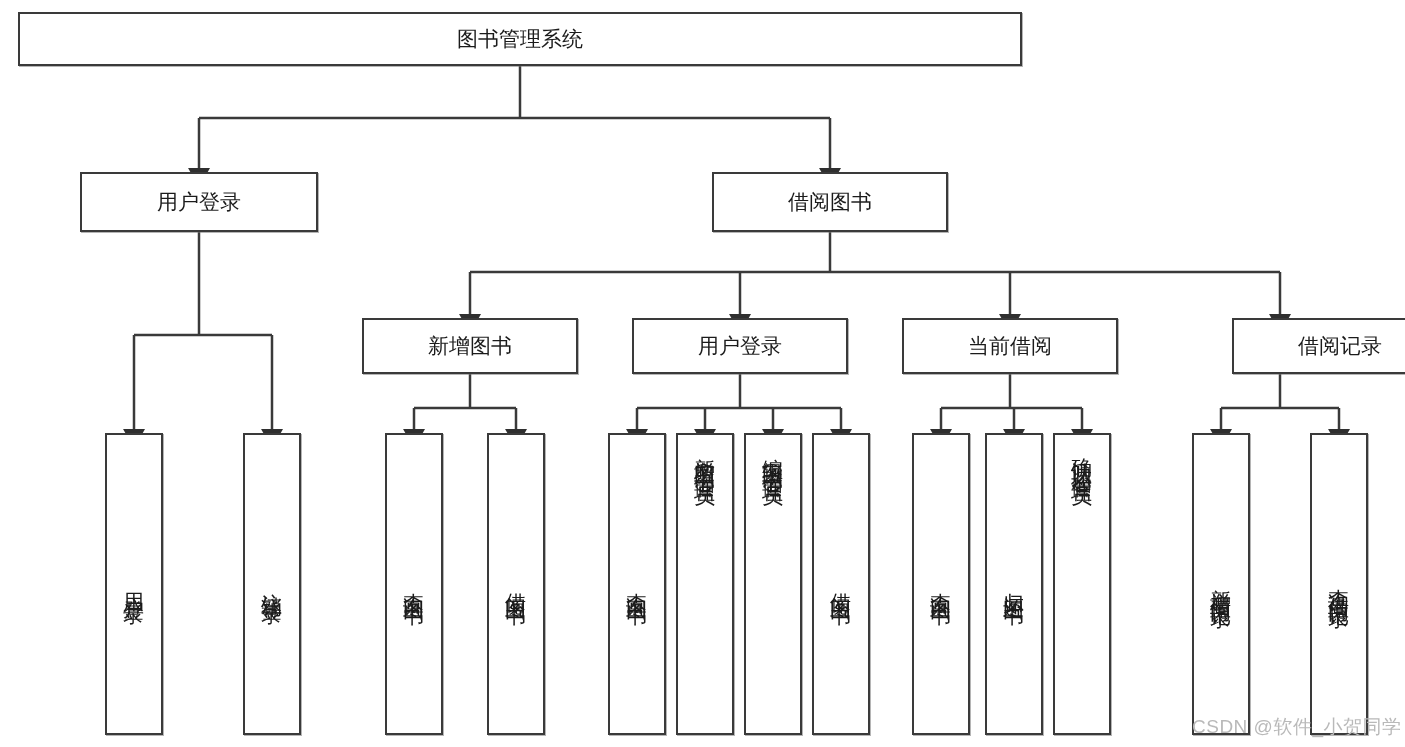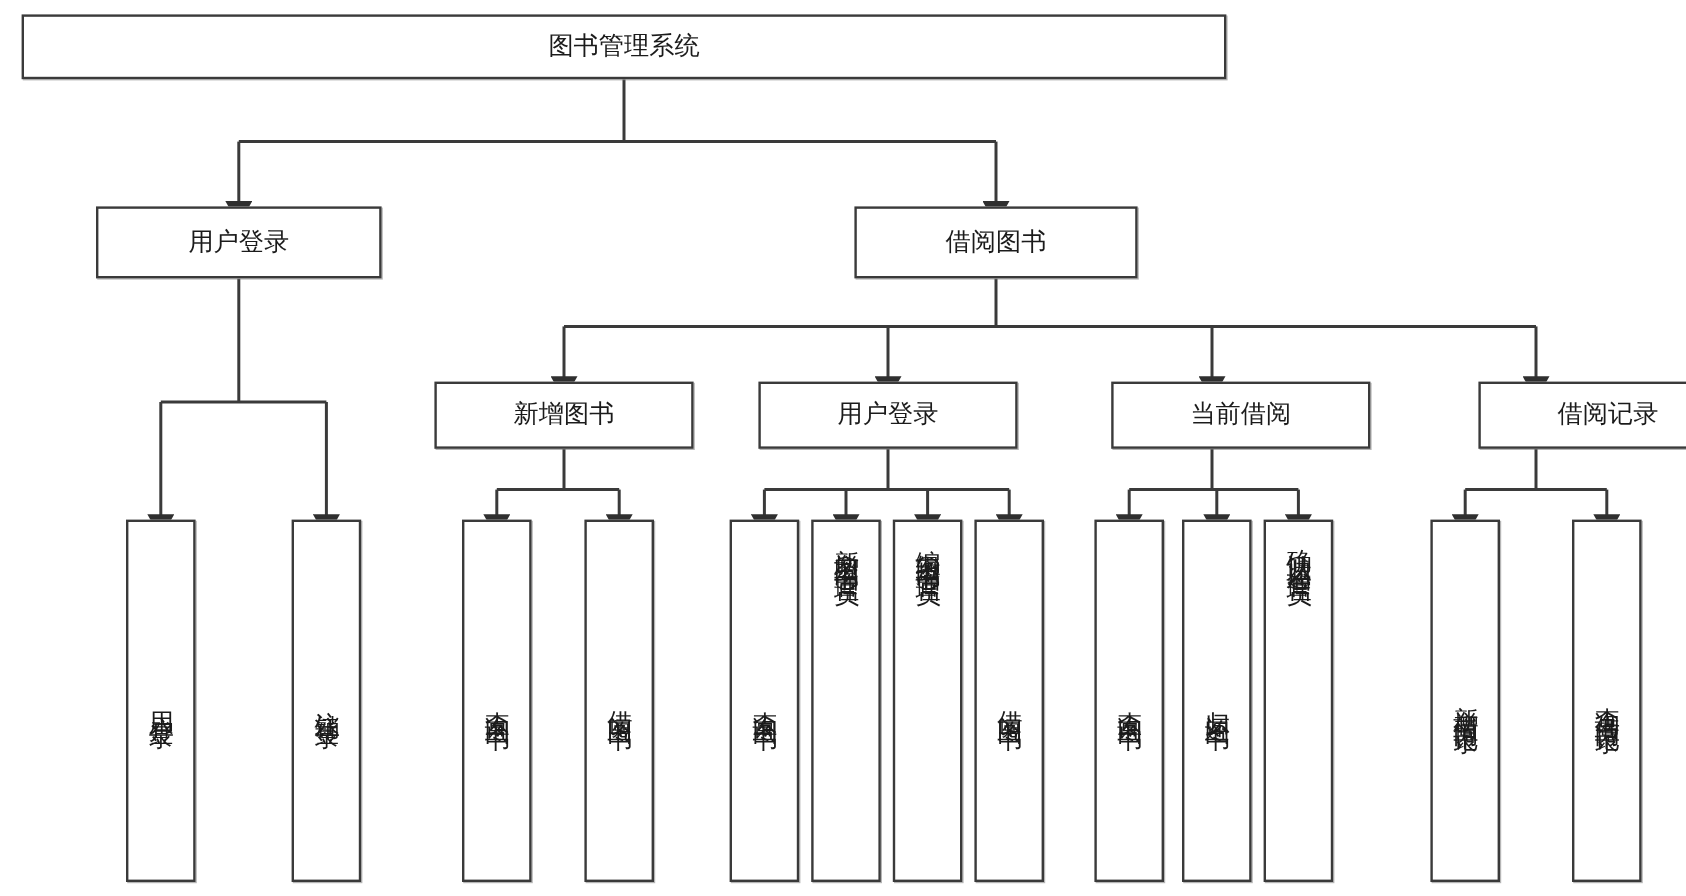--- a/index.html
+++ b/index.html
@@ -125,21 +125,21 @@
       </div>
       <div class="node horizontal" style="left: 712px; top: 172px; width: 236px; height: 60px; border-color: rgb(58, 58, 58);">
         <span class="node-label" style="color: rgb(27, 27, 27);">借阅图书</span>
       </div>
       <div class="node horizontal" style="left: 362px; top: 318px; width: 216px; height: 56px; border-color: rgb(58, 58, 58);">
         <span class="node-label" style="color: rgb(27, 27, 27);">新增图书</span>
       </div>
       <div class="node horizontal" style="left: 632px; top: 318px; width: 216px; height: 56px; border-color: rgb(58, 58, 58);">
         <span class="node-label" style="color: rgb(27, 27, 27);">用户登录</span>
       </div>
-      <div class="node horizontal" style="left: 926px; top: 318px; width: 216px; height: 56px; border-color: rgb(58, 58, 58);">
+      <div class="node horizontal" style="left: 902px; top: 318px; width: 216px; height: 56px; border-color: rgb(58, 58, 58);">
         <span class="node-label" style="color: rgb(27, 27, 27);">当前借阅</span>
       </div>
       <div class="node horizontal" style="left: 1232px; top: 318px; width: 216px; height: 56px; border-color: rgb(58, 58, 58);">
         <span class="node-label" style="color: rgb(27, 27, 27);">借阅记录</span>
       </div>
       <div class="node vertical centered" style="left: 105px; top: 433px; width: 58px; height: 302px; border-color: rgb(58, 58, 58);">
         <span class="node-label" style="color: rgb(27, 27, 27);">用户登录</span>
       </div>
       <div class="node vertical centered" style="left: 243px; top: 433px; width: 58px; height: 302px; border-color: rgb(58, 58, 58);">
         <span class="node-label" style="color: rgb(27, 27, 27);">注销登录</span>
@@ -172,14 +172,15 @@
         <span class="node-label" style="color: rgb(27, 27, 27);">确认归还（管理员）</span>
       </div>
       <div class="node vertical centered" style="left: 1192px; top: 433px; width: 58px; height: 302px; border-color: rgb(58, 58, 58);">
         <span class="node-label" style="color: rgb(27, 27, 27);">新增借阅记录</span>
       </div>
       <div class="node vertical centered" style="left: 1310px; top: 433px; width: 58px; height: 302px; border-color: rgb(58, 58, 58);">
         <span class="node-label" style="color: rgb(27, 27, 27);">查询借阅记录</span>
       </div>
     </div>
 
+  <div class="watermark" style="left: 1192px; top: 714px; color: rgb(185, 185, 185);">CSDN @软件_小贺同学</div>
 
 </div>
 
 </body></html>

